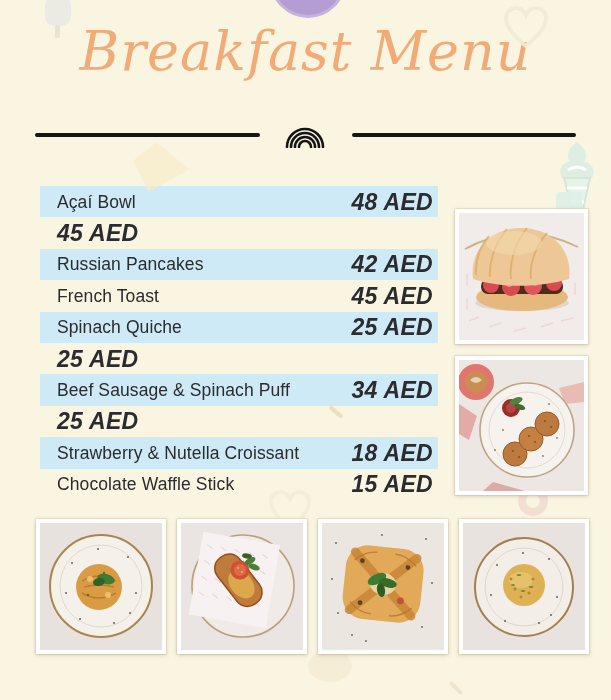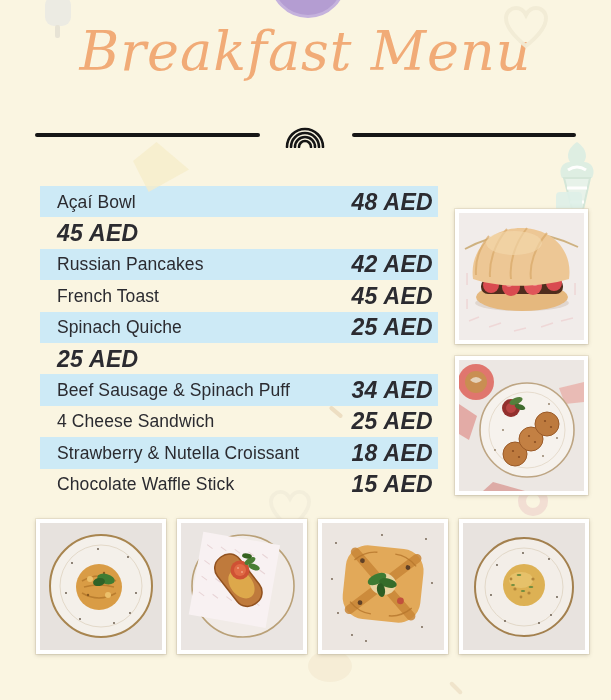--- a/index.html
+++ b/index.html
@@ -131,21 +131,20 @@
       <span class="item-price">25 AED</span>
     </div>
     <div class="menu-row">
       <span class="item-price">25 AED</span>
     </div>
     <div class="menu-row">
       <span class="item-name">Beef Sausage &amp; Spinach Puff</span>
       <span class="item-price">34 AED</span>
     </div>
     <div class="menu-row">
-      <span class="item-name">4 Cheese Sandwich</span>
       <span class="item-price">25 AED</span>
     </div>
     <div class="menu-row">
       <span class="item-name">Strawberry &amp; Nutella Croissant</span>
       <span class="item-price">18 AED</span>
     </div>
     <div class="menu-row">
       <span class="item-name">Chocolate Waffle Stick</span>
       <span class="item-price">15 AED</span>
     </div>

